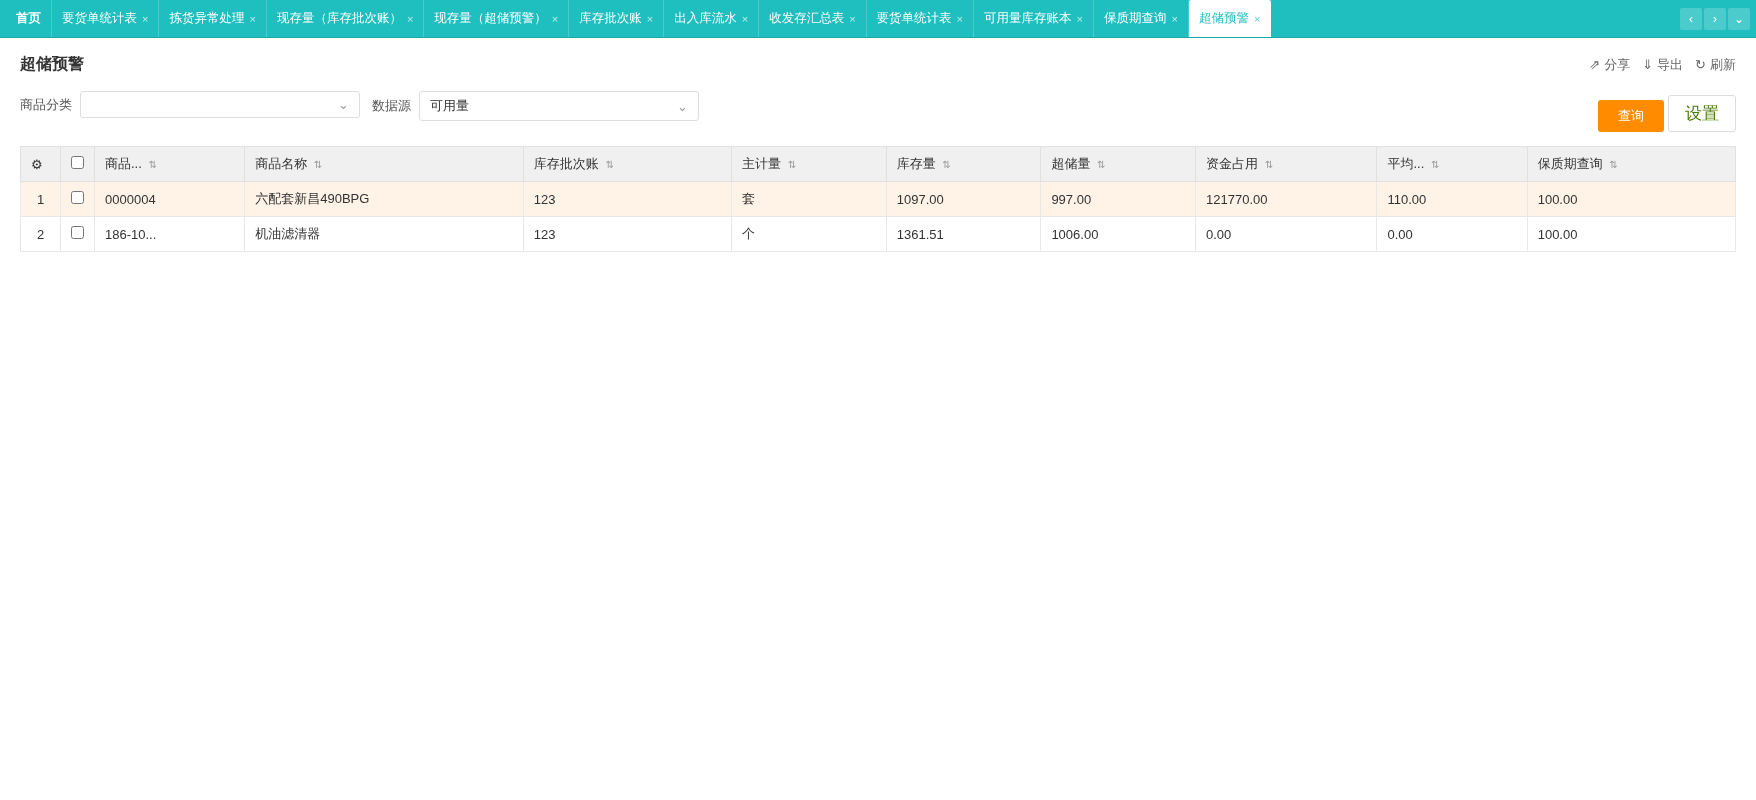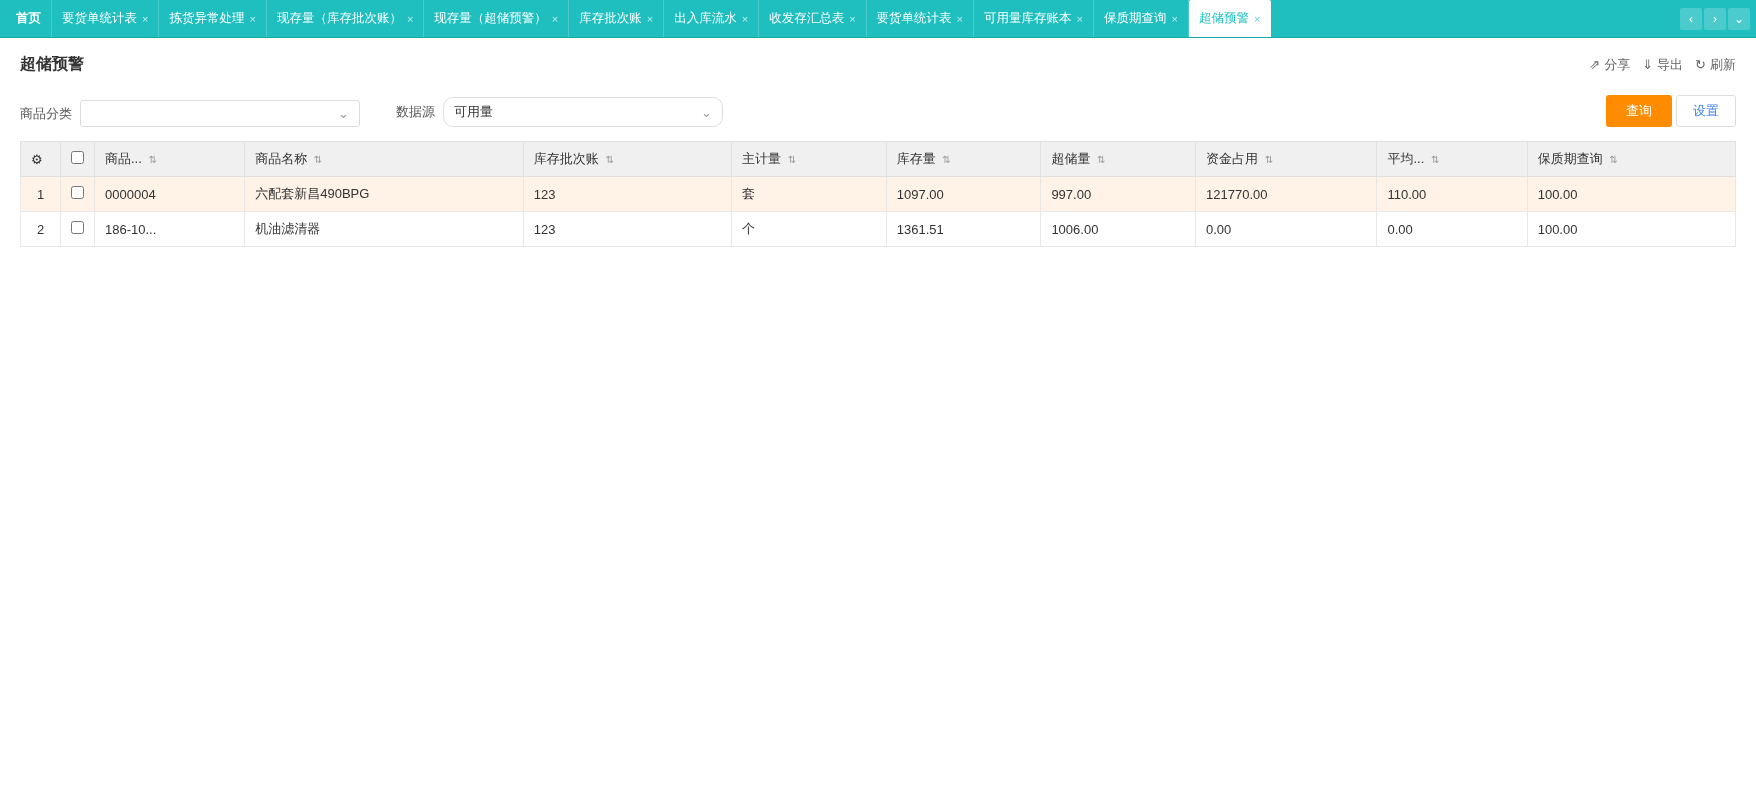--- a/index.html
+++ b/index.html
@@ -114,26 +114,26 @@
       color: #fff;
       border: none;
       border-radius: 3px;
       padding: 7px 20px;
       cursor: pointer;
       font-size: 13px;
       margin-left: auto;
     }
     .btn-settings {
       background: #fff;
-      color: #3b82f6;
+      color: #4d7c0f;
       border: 1px solid #ddd;
       border-radius: 3px;
       padding: 6px 16px;
       cursor: pointer;
-      font-size: 13px;
+      font-size: 17px;
       margin-top: 4px;
     }
 
     
     .data-table {
       width: 100%;
       border-collapse: collapse;
       font-size: 13px;
     }
     .data-table th {
@@ -256,31 +256,31 @@
         <span>⇓</span>
         <span>导出</span>
       </button>
       <button class="action-btn">
         <span>↻</span>
         <span>刷新</span>
       </button>
     </div>
   </div>
 
-  <div style="display:flex; align-items:flex-end; gap:36px; margin-bottom:14px;">
+  <div style="display:flex; align-items:flex-start; gap:12px; margin-bottom:14px;">
     <div class="filter-group">
       <span class="filter-label">商品分类</span>
       <div class="filter-select">
         <span></span>
         <span class="chevron">⌄</span>
       </div>
     </div>
     <div class="filter-group">
       <span class="filter-label">数据源</span>
-      <div class="filter-select" style="min-width:280px;border-radius:10px;">
+      <div class="filter-select" style="min-width:280px;">
         <span>可用量</span>
         <span class="chevron">⌄</span>
       </div>
     </div>
     <div class="filter-actions">
       <button class="btn-query">查询</button>
       <button class="btn-settings">设置</button>
     </div>
   </div>
 

